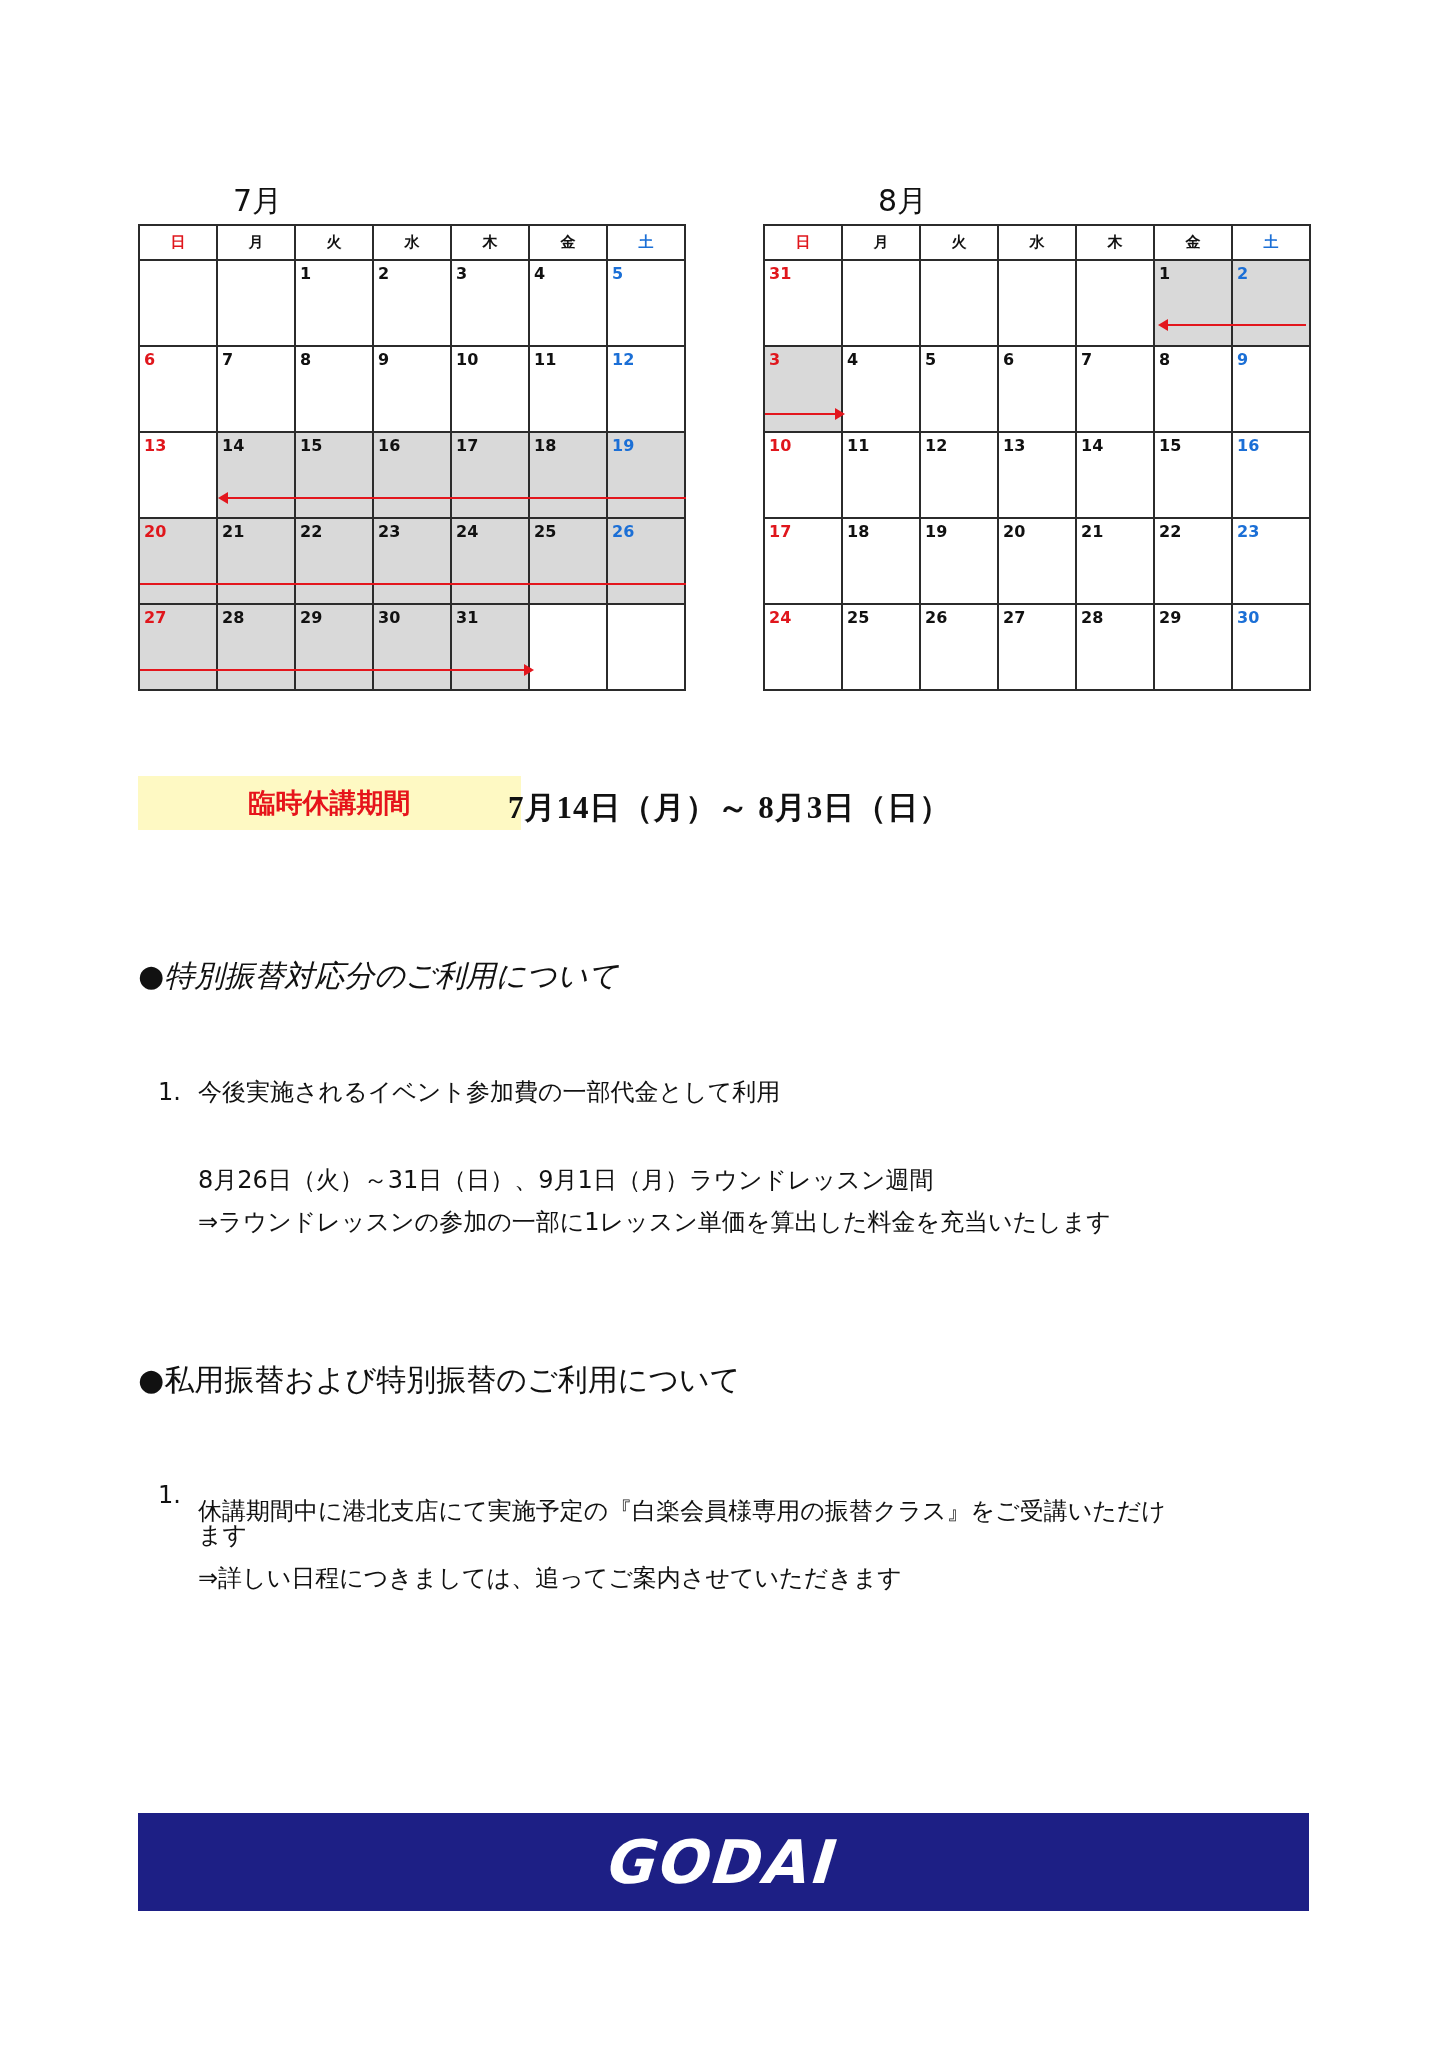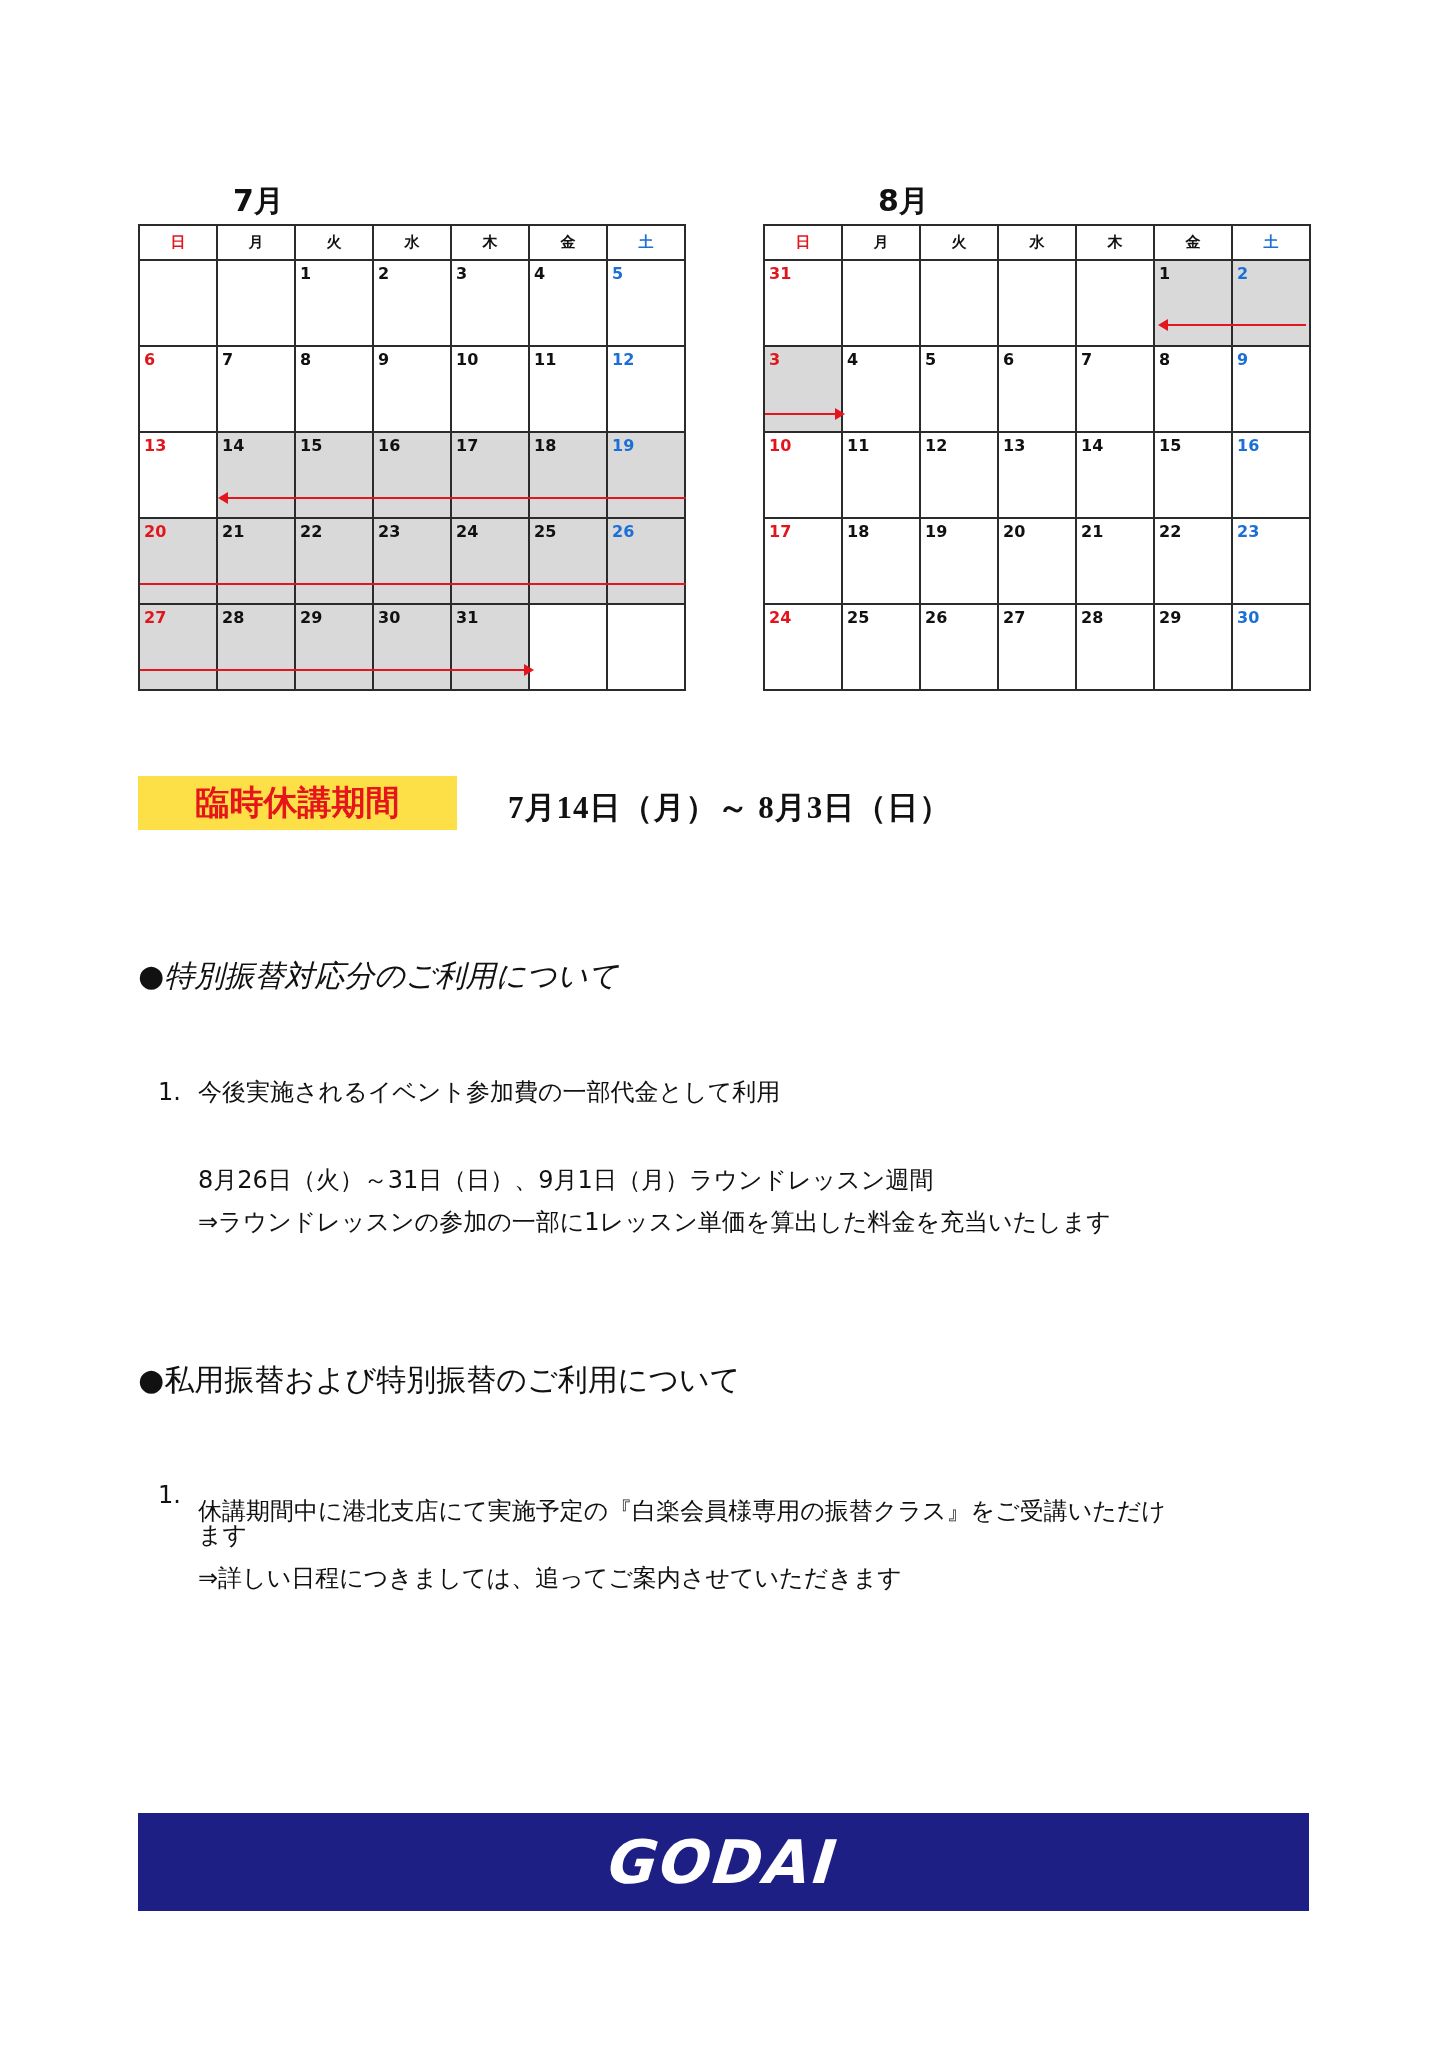--- a/index.html
+++ b/index.html
@@ -1,33 +1,33 @@
 <!DOCTYPE html>
 <html><head>
 <meta charset="utf-8">
 <style>
   html, body { margin:0; padding:0; }
   body { width:1448px; height:2048px; background:#ffffff; position:relative; overflow:hidden;
          font-family: "DejaVu Sans", "Liberation Sans", sans-serif; color:#111; }
-  .month-title { position:absolute; top:184px; font-size:30px; font-weight:bold; line-height:34px; }
+  .month-title { position:absolute; top:184px; font-size:30px; font-weight:normal; line-height:34px; }
   .cal { position:absolute; top:224px; width:548px; border-collapse:collapse; table-layout:fixed; }
   .cal th, .cal td { border:2px solid #2b2b2b; padding:0; }
   .cal th { height:33px; font-size:15px; font-weight:bold; text-align:center; vertical-align:middle; }
   .cal td { height:84px; vertical-align:top; font-size:16px; font-weight:bold; position:relative; }
   .cal td .num { display:block; padding:4px 0 0 4px; line-height:18px; }
   .cal td.shaded { background:#d9d9d9; }
   .sun { color:#e0161c; }
   .sat { color:#1b6fd6; }
   .wk { color:#111; }
   .arrow { position:absolute; height:2px; background:#e3161d; }
   .arrow.left::before { content:""; position:absolute; left:-2px; top:-5px; border-right:10px solid #e3161d; border-top:6px solid transparent; border-bottom:6px solid transparent; }
   .arrow.right::after { content:""; position:absolute; right:-2px; top:-5px; border-left:10px solid #e3161d; border-top:6px solid transparent; border-bottom:6px solid transparent; }
 
-  .period-box { position:absolute; left:138px; top:776px; width:319px; height:54px; background:#fde047;
-                display:flex; align-items:center; justify-content:center; color:#e6141b; font-size:34px; font-weight:bold; }
+  .period-box { position:absolute; left:138px; top:776px; width:383px; height:54px; background:#fef9c3;
+                display:flex; align-items:center; justify-content:center; color:#e6141b; font-size:27px; font-weight:bold; }
   .period-text { position:absolute; left:508px; top:790px; font-size:31px; font-weight:bold; line-height:36px; letter-spacing:1px;font-family:Liberation Serif, serif; }
 
   .heading { position:absolute; left:138px; font-size:30px; line-height:40px; }
   .para { position:absolute; font-size:24px; line-height:32px; }
   .bullet-num { position:absolute; left:158px; font-size:24px; line-height:32px; }
 
   .footer-banner { position:absolute; left:138px; top:1813px; width:1171px; height:98px; background:#1d1f85;
                    display:flex; align-items:center; justify-content:center; }
   .logo { color:#ffffff; font-size:60px; font-weight:bold; font-style:italic; letter-spacing:2px; font-family:"DejaVu Sans", sans-serif; transform:skewX(-6deg); }
 </style>

